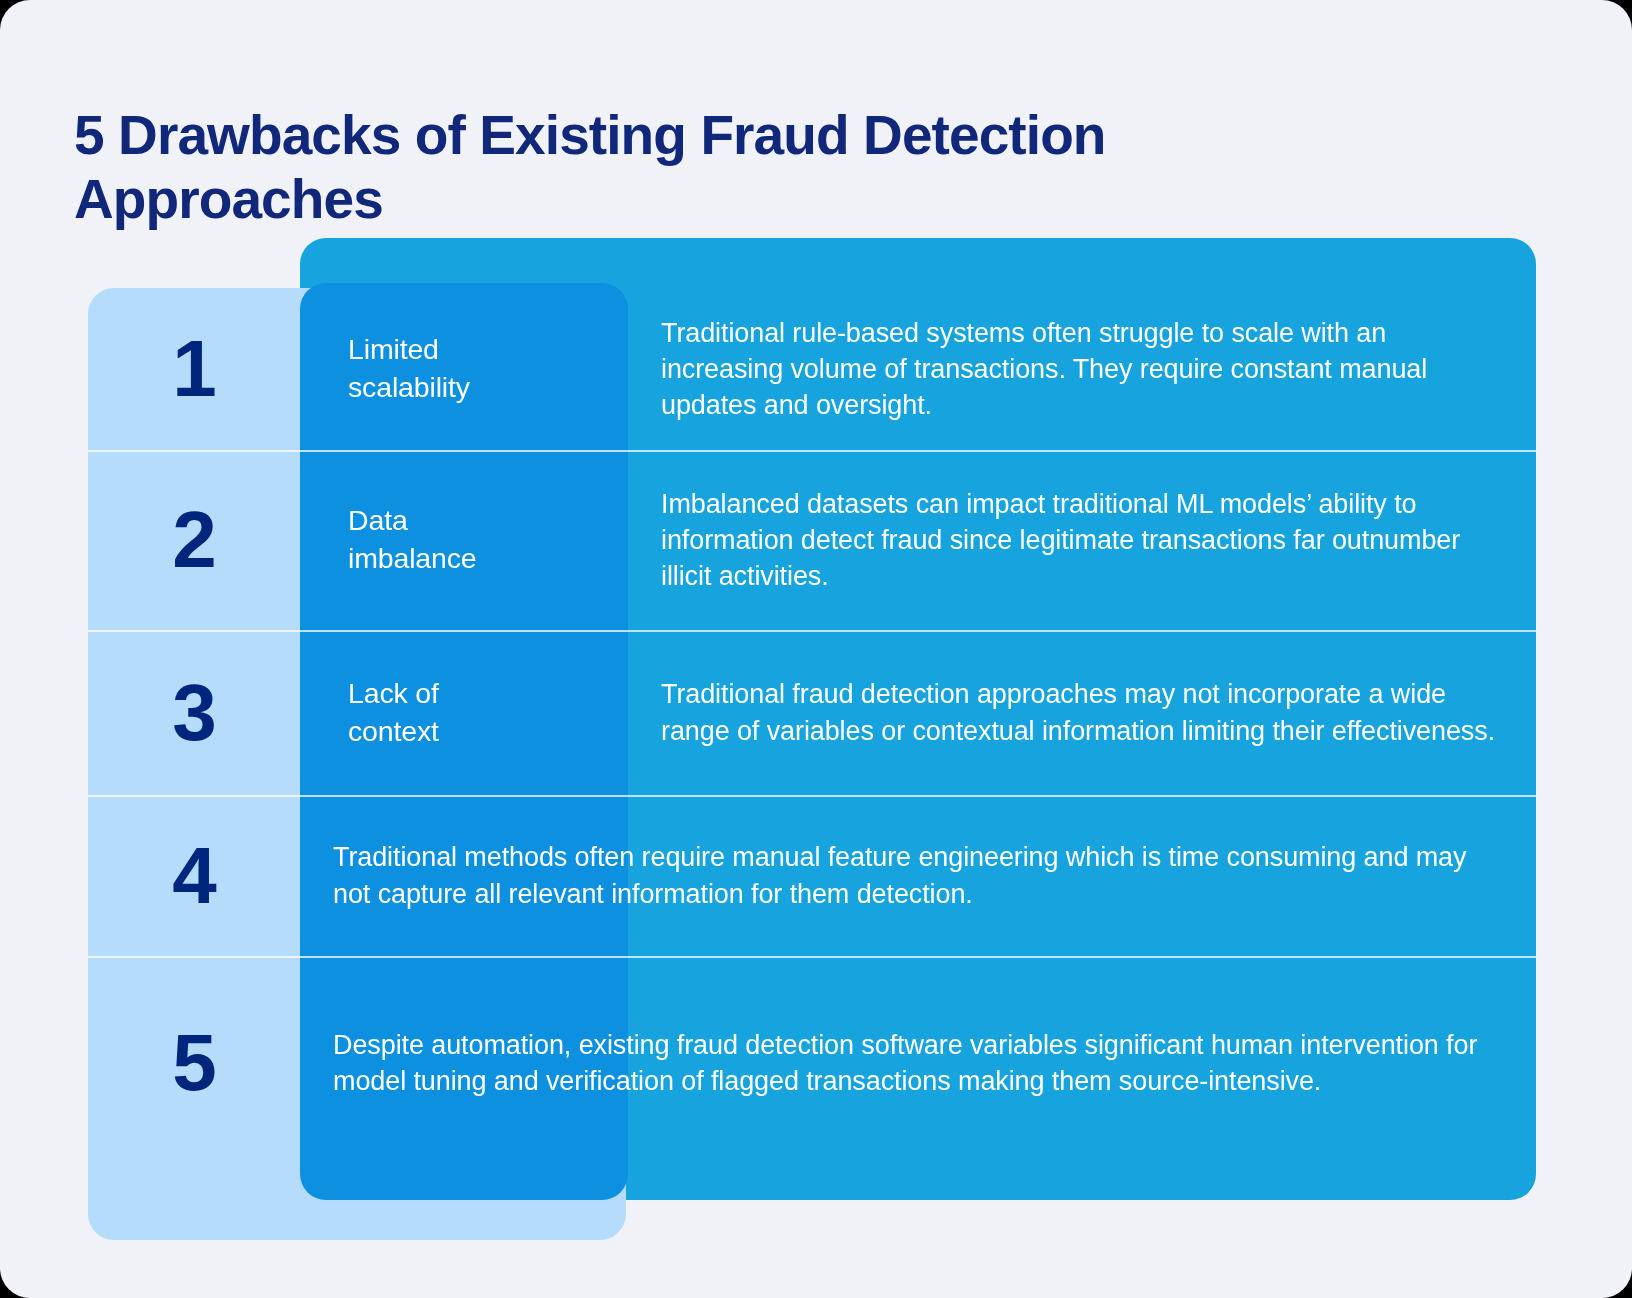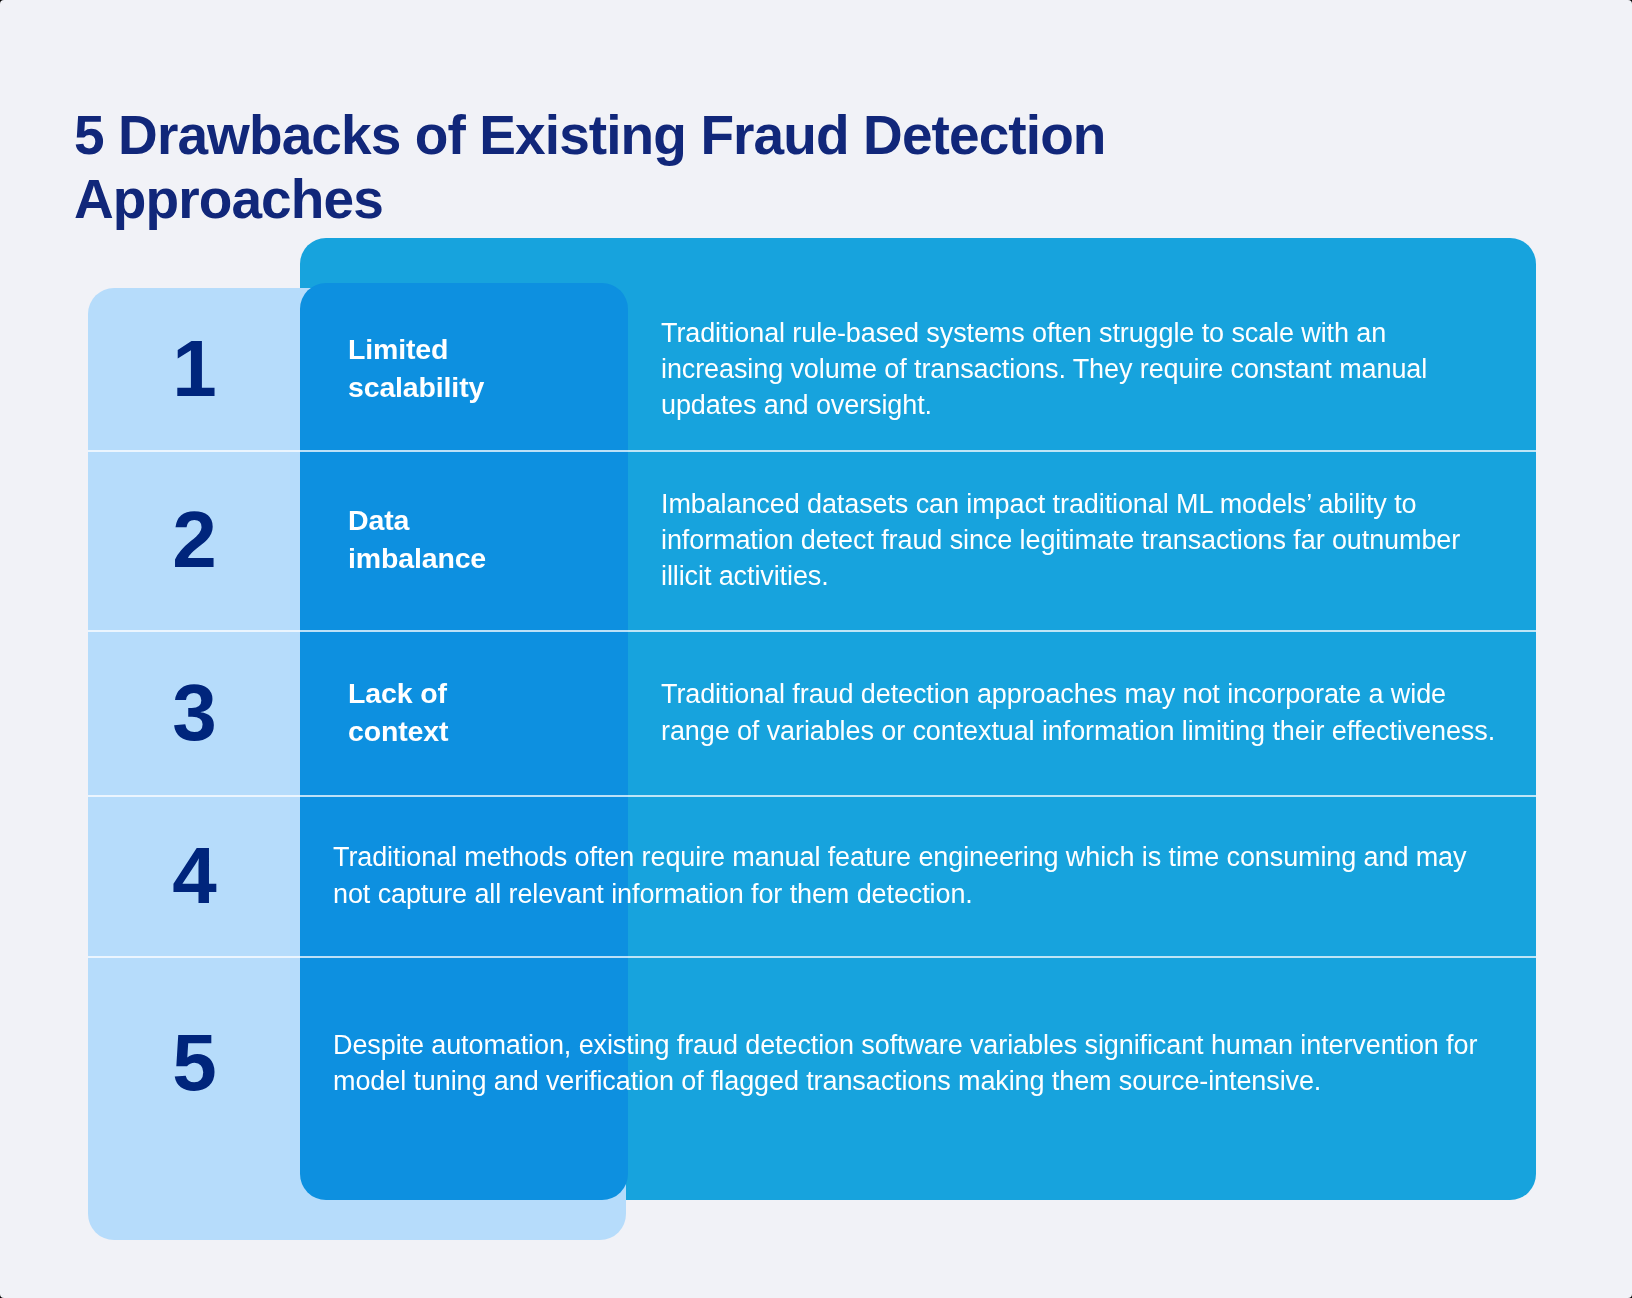--- a/index.html
+++ b/index.html
@@ -13,21 +13,21 @@
     overflow: hidden;
     font-family: "Liberation Sans", sans-serif;
   }
 
   
   #canvas {
     position: relative;
     width: 1632px;
     height: 1298px;
     background: #f1f2f7;
-    border-radius: 4px;
+    border-radius: 30px;
     overflow: hidden;
     box-sizing: border-box;
   }
 
   
   #title {
     position: absolute;
     left: 74px;
     top: 66px;
     width: 1300px;
@@ -119,21 +119,21 @@
     width: 328px;
     flex: 0 0 328px;
     height: 100%;
     display: flex;
     align-items: center;
     box-sizing: border-box;
     padding-left: 48px;
     padding-right: 12px;
     color: #ffffff;
     font-size: 28.5px;
-    font-weight: 700;
+    font-weight: 400;
     line-height: 1.33;
     white-space: pre-line;
     letter-spacing: -0.15px;
   }
   .cell-desc {
     flex: 1 1 auto;
     height: 100%;
     display: flex;
     align-items: center;
     box-sizing: border-box;

